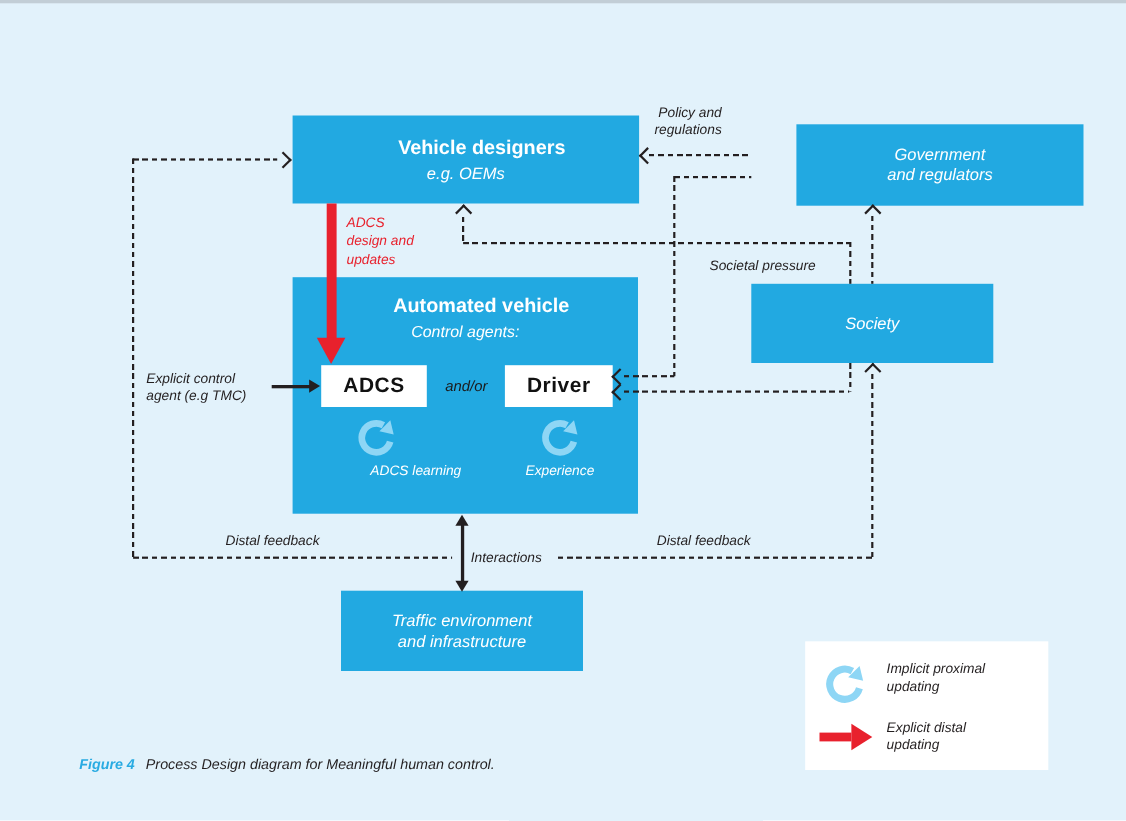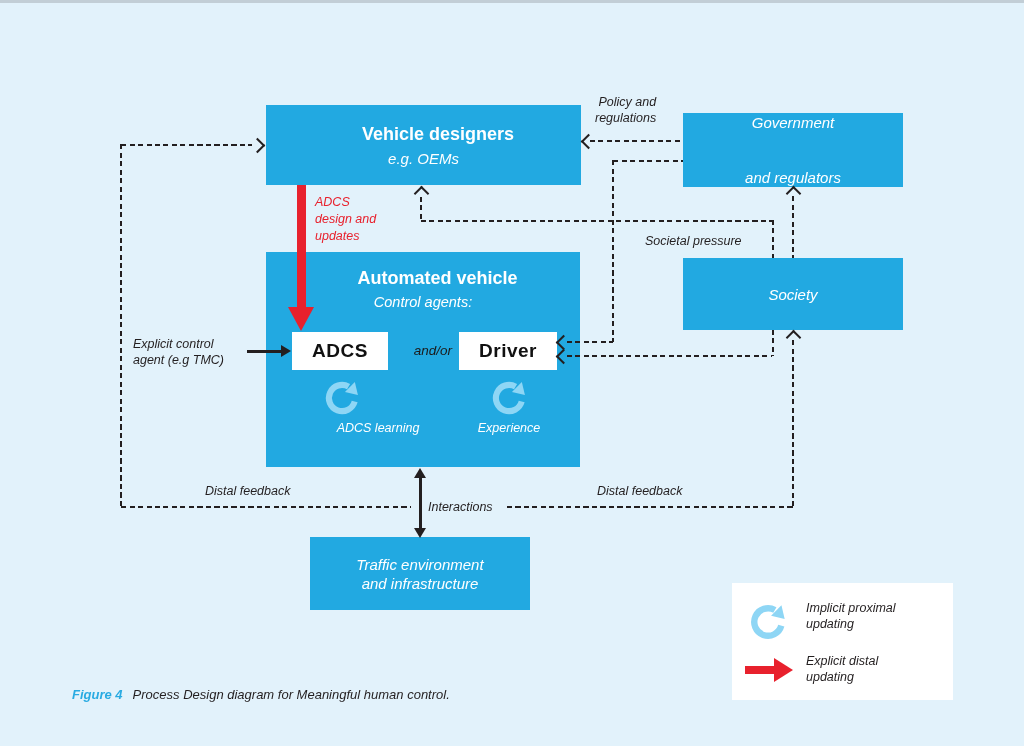--- a/index.html
+++ b/index.html
@@ -43,40 +43,40 @@
   .red-shaft{position:absolute;left:297px;top:185px;width:9px;height:123px;background:#e8212d;}
   .red-head{position:absolute;left:288px;top:307px;width:0;height:0;
     border-left:13px solid transparent;border-right:13px solid transparent;border-top:24px solid #e8212d;}
 
   
   .lbl{position:absolute;font-style:italic;font-size:12.5px;line-height:16px;
     color:#231f20;white-space:nowrap;}
   .lbl.red{color:#e8212d;line-height:17px;}
   .wcap{position:absolute;color:#fff;font-style:italic;font-size:12.5px;
     transform:translateX(-50%);white-space:nowrap;}
-  .andor{position:absolute;left:396px;top:343px;width:56px;text-align:right;
+  .andor{position:absolute;left:396px;top:343px;width:56px;text-align:center;
     font-style:italic;font-size:13.5px;color:#1b1b1b;}
 
   .legend{position:absolute;left:732px;top:583px;width:221px;height:117px;background:#fff;}
   .figcap{position:absolute;left:72px;top:687px;font-size:13px;font-style:italic;color:#231f20;}
   .figcap .figno{color:#29abe2;font-weight:bold;font-style:italic;margin-right:10px;}
   .cycle{position:absolute;}
 </style>
 </head>
 <body>
 
 <div class="canvas">
   <div class="topstrip"></div>
 
   <div class="bluebox" style="left:266px;top:105px;width:315px;height:80px;">
     <div class="title">Vehicle designers</div>
     <div class="subtitle">e.g. OEMs</div>
   </div>
 
-  <div class="bluebox" style="left:683px;top:113px;width:220px;height:74px;justify-content:space-between;">
+  <div class="bluebox" style="left:724px;top:113px;width:261px;height:74px;">
     <div class="itline">Government</div>
     <div class="itline">and regulators</div>
   </div>
 
   <div class="bluebox" style="left:683px;top:258px;width:220px;height:72px;">
     <div class="itline">Society</div>
   </div>
 
   <div class="bluebox" style="left:266px;top:252px;width:314px;height:215px;justify-content:flex-start;padding-top:16px;box-sizing:border-box;">
     <div class="title">Automated vehicle</div>

